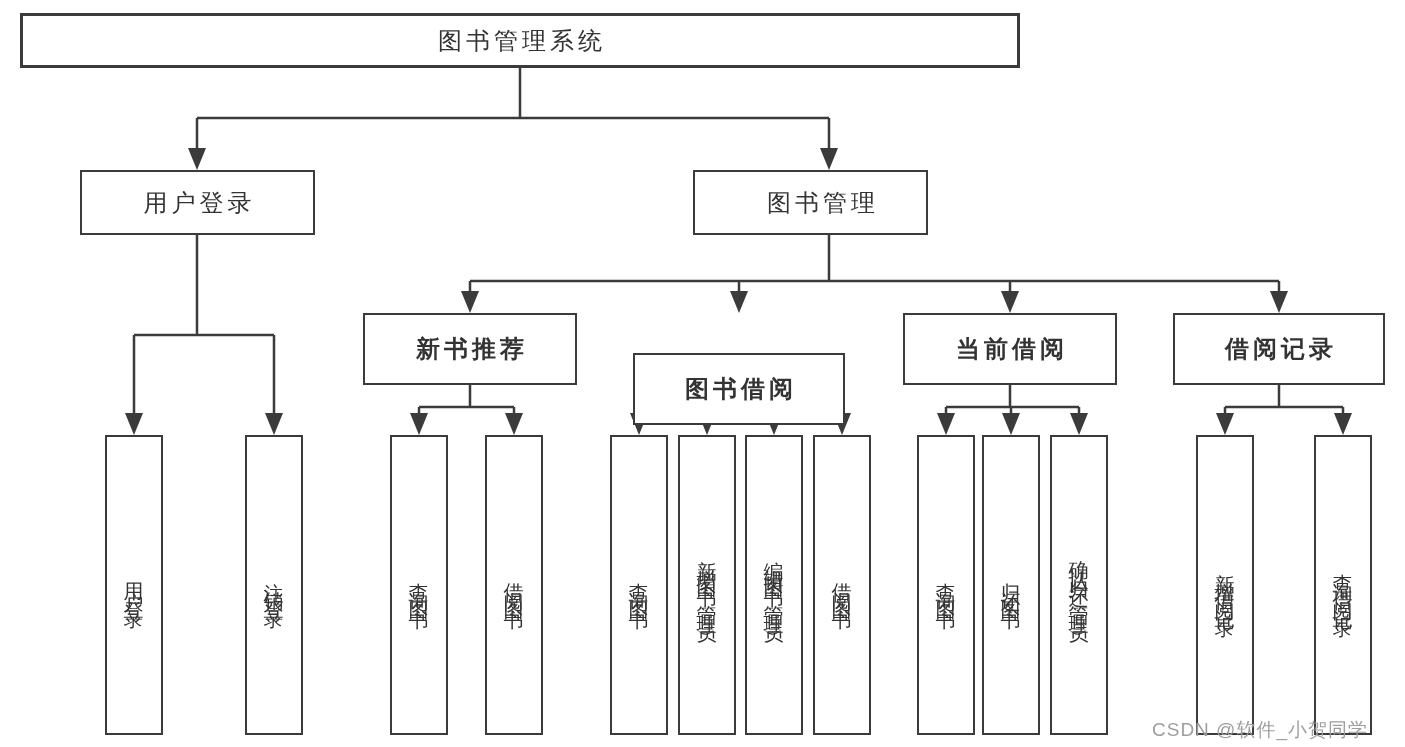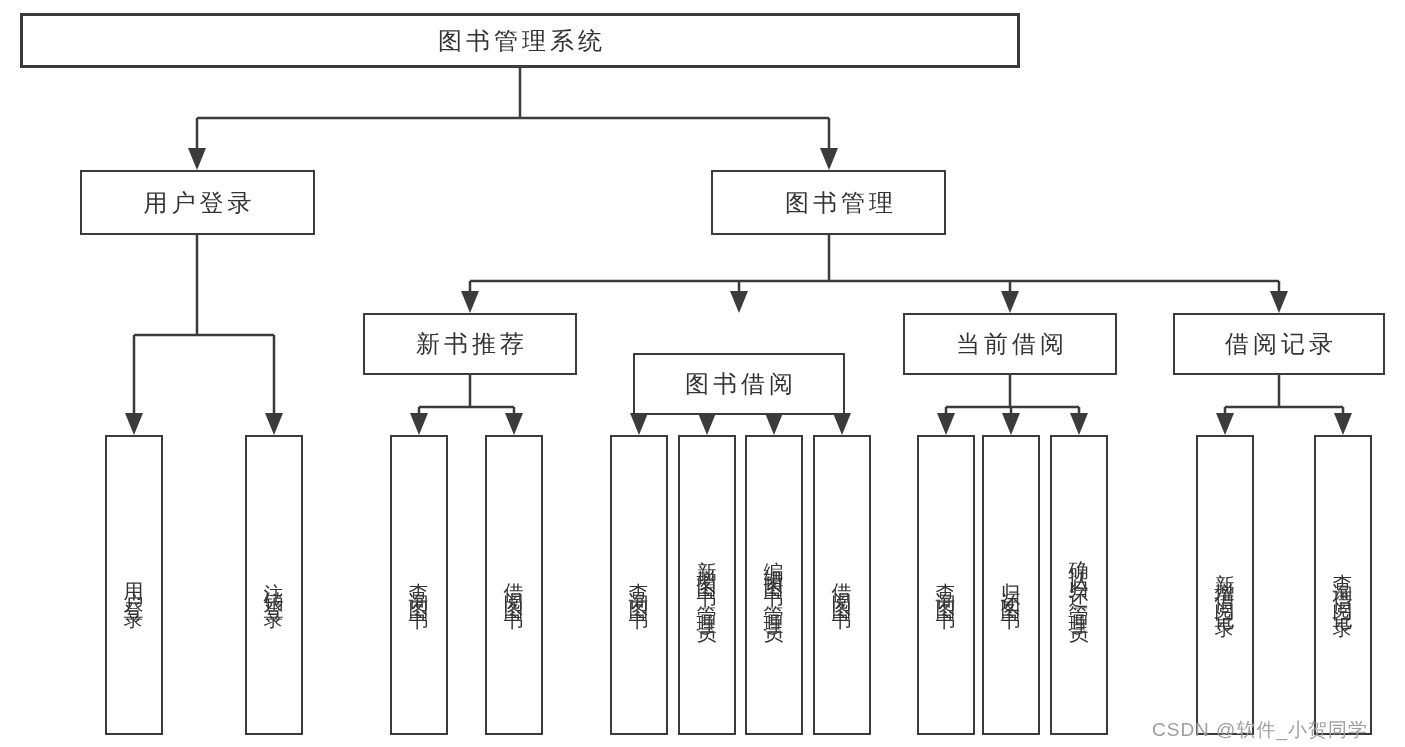--- a/index.html
+++ b/index.html
@@ -40,22 +40,23 @@
     left: 20px; top: 13px;
     width: 1000px; height: 55px;
     border-width: 3px;
   }
   .node.mid {
     height: 65px;
     border-width: 2.5px;
   }
   .node.lvl3 {
     top: 313px;
-    height: 62px;
+    height: 72px;
     border-width: 2.5px;
+    font-weight: bold;
   }
   .leaf {
     position: absolute;
     box-sizing: border-box;
     top: 435px;
     width: 58px;
     height: 300px;
     background: #ffffff;
     border: 2.5px solid #3b3b3b;
     display: flex;
@@ -148,21 +149,21 @@
     </g>
   </svg>
 
   <div class="node root">
     <span>图书管理系统</span>
   </div>
 
   <div class="node mid" style="left:80px; top:170px; width:235px;">
     <span>用户登录</span>
   </div>
-  <div class="node mid" style="left:711px; top:170px; width:235px;padding-left:21px;">
+  <div class="node mid" style="left:693px; top:170px; width:235px;padding-left:21px;">
     <span>图书管理</span>
   </div>
 
   <div class="node lvl3" style="left:363px; width:214px;">
     <span>新书推荐</span>
   </div>
   <div class="node lvl3" style="left:633px; width:212px;margin-top:40px;">
     <span>图书借阅</span>
   </div>
   <div class="node lvl3" style="left:1173px; width:212px;">

